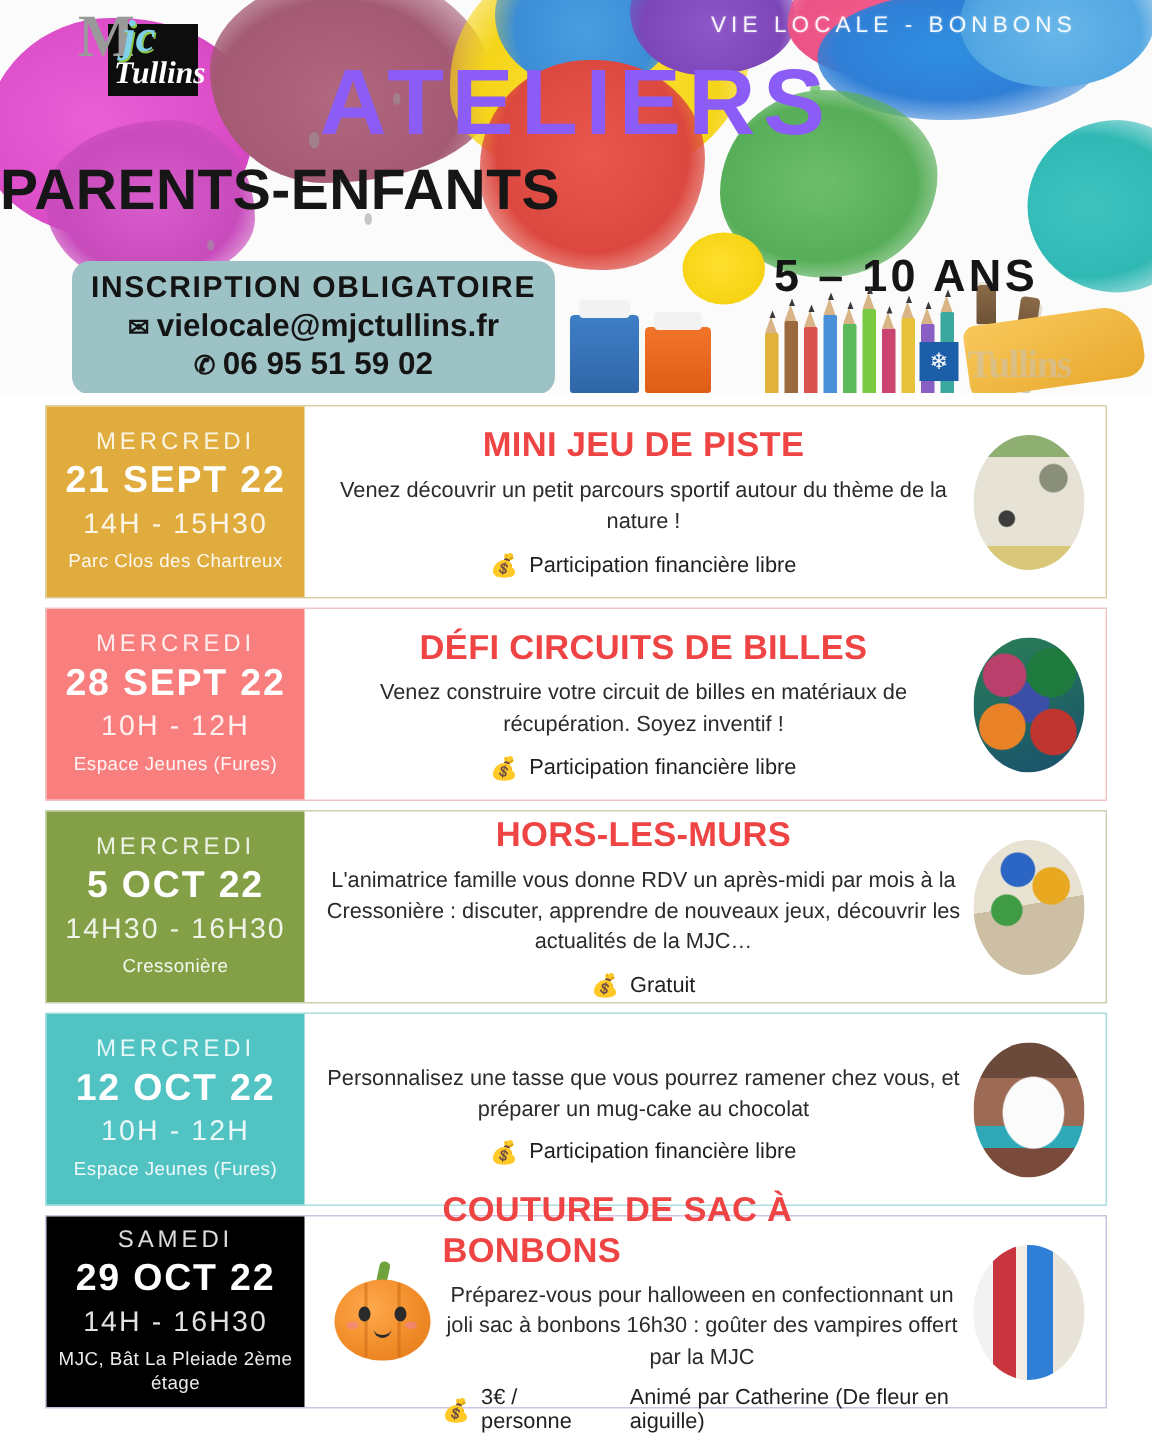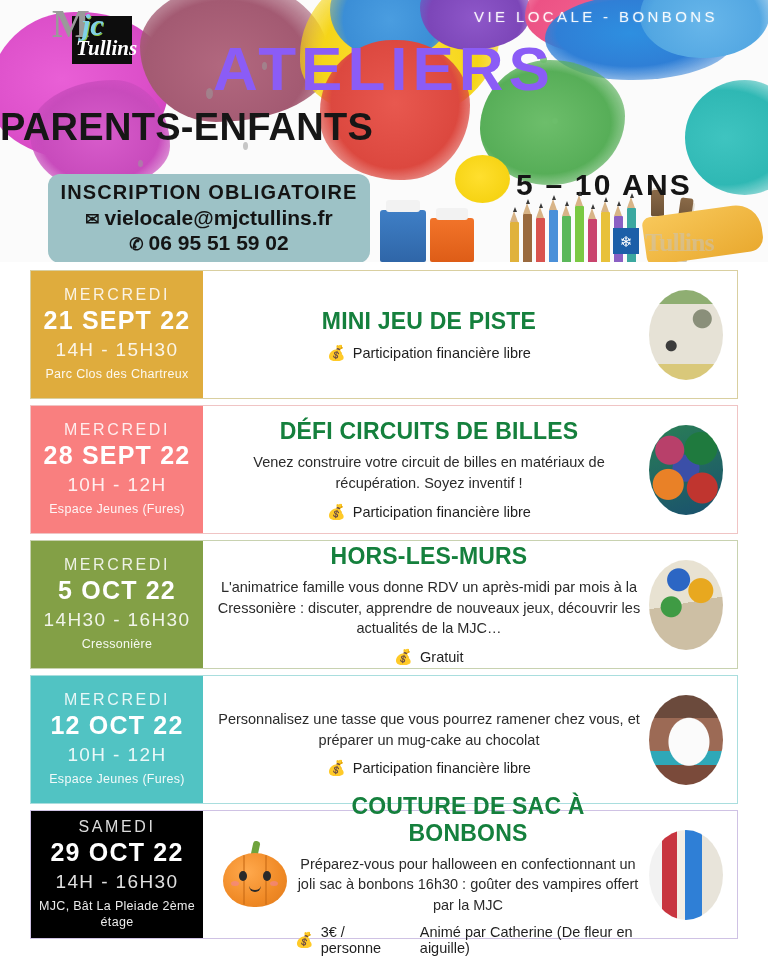--- a/index.html
+++ b/index.html
@@ -175,21 +175,21 @@
   }
   .dow{ font-size:16px; letter-spacing:2.6px; font-weight:400; color:rgba(255,255,255,.86); }
   .date{ font-size:25px; font-weight:700; letter-spacing:1.2px; margin-top:2px; }
   .time{ font-size:19px; font-weight:400; letter-spacing:1.4px; color:rgba(255,255,255,.88); margin-top:4px; }
   .place{ font-size:12.5px; font-weight:400; color:rgba(255,255,255,.92); margin-top:6px; line-height:1.25; letter-spacing:.3px;}
 
   .card .body{
     position:relative; flex:1; display:flex; flex-direction:column;
     align-items:center; justify-content:center; padding:6px 96px 6px 14px;
   }
-  .ev-title{ font-size:23px; font-weight:700; color:#15803d; letter-spacing:.2px; text-align:center; }
+  .ev-title{ font-size:23px; font-weight:700; color:#ef4444; letter-spacing:.2px; text-align:left; }
   .ev-desc{ font-size:14.5px; color:#2b2b2b; text-align:center; line-height:1.42; margin-top:7px; }
   .ev-foot{ display:flex; align-items:center; justify-content:center; gap:30px; margin-top:9px; }
   .ev-price{ font-size:14.5px; color:#1f1f1f; display:flex; align-items:center; gap:7px; }
   .ev-anim{ font-size:14.5px; color:#1f1f1f; }
   .bag{ font-size:15px; }
 
   .thumb{
     position:absolute; right:14px; top:50%; transform:translateY(-50%);
     width:74px; height:90px; border-radius:50%; overflow:hidden;
   }
@@ -328,20 +328,21 @@
 
     <div class="card" style="border-color:#d9cfa0">
       <div class="daterail" style="background:#dfac3d">
         <div class="dow">MERCREDI</div>
         <div class="date">21 SEPT 22</div>
         <div class="time">14H - 15H30</div>
         <div class="place">Parc Clos des Chartreux</div>
       </div>
       <div class="body">
         <div class="ev-title">MINI JEU DE PISTE</div>
+        <div class="ev-desc">Venez découvrir un petit parcours sportif autour du thème de la nature !</div>
         <div class="ev-foot">
           <div class="ev-price">
             <span class="bag">💰</span>
             <span>Participation financière libre</span>
           </div>
         </div>
         <div class="thumb t1"></div>
       </div>
     </div>
 

